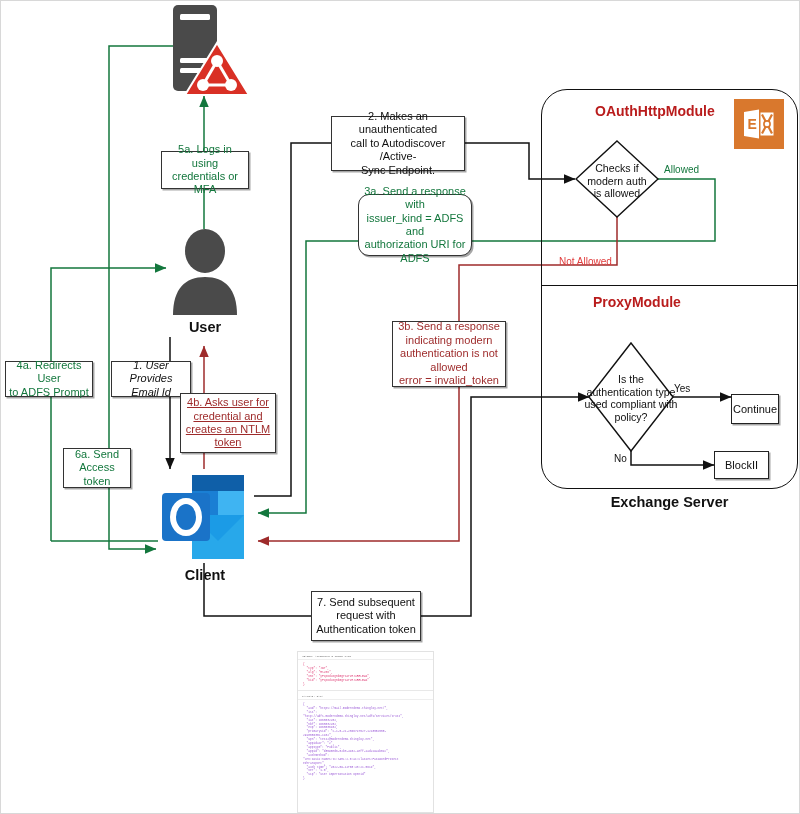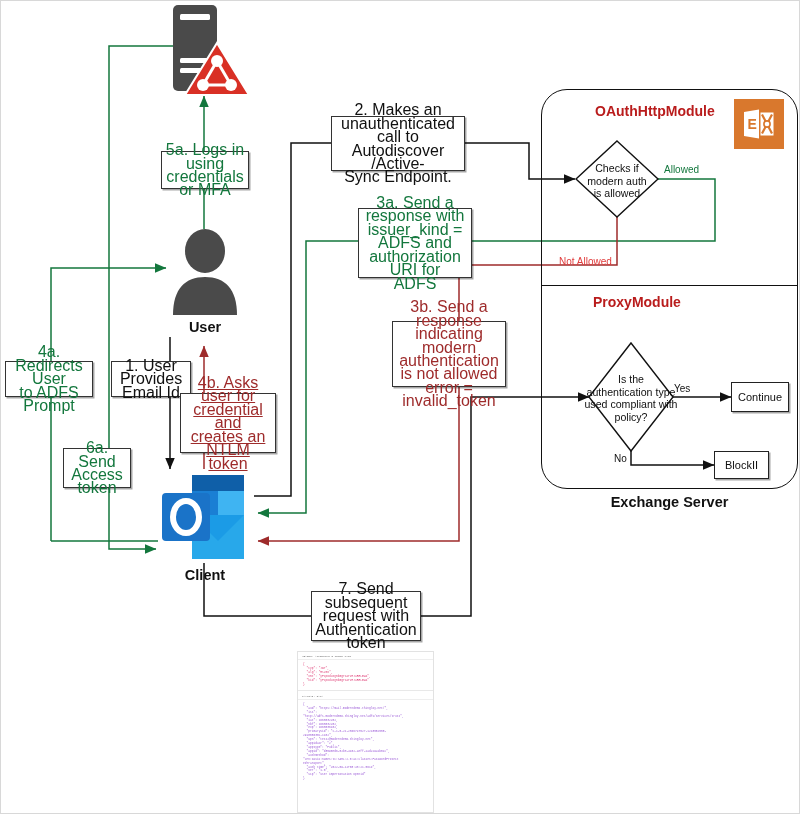--- a/index.html
+++ b/index.html
@@ -9,21 +9,21 @@
     position:relative;overflow:hidden;
     border:1px solid #d8d8d8;box-sizing:border-box;
   }
   #canvas{position:absolute;left:0;top:0;width:800px;height:814px;}
   svg.layer{position:absolute;left:0;top:0;width:800px;height:814px;pointer-events:none;}
 
   .nodebox{
     position:absolute;background:#ffffff;border:1.4px solid #333333;
     box-shadow:1.5px 1.5px 0 rgba(0,0,0,0.35);
     display:flex;align-items:center;justify-content:center;text-align:center;
-    font-size:16px;line-height:13.4px;box-sizing:border-box;padding:2px 3px;
+    font-size:11px;line-height:13.4px;box-sizing:border-box;padding:2px 3px;
   }
   .green-text{color:#13773d;}
   .red-text{color:#9e2b2b;}
   .black-text{color:#101010;}
 
   .plainbox{
     position:absolute;background:#ffffff;border:1.4px solid #222;
     box-shadow:1.5px 1.5px 0 rgba(0,0,0,0.35);
     display:flex;align-items:center;justify-content:center;text-align:center;
     font-size:11px;color:#101010;box-sizing:border-box;
@@ -169,21 +169,21 @@
 
   <div class="diamond-text" style="left:574px;top:372px;width:112px;">
     <div>Is the</div>
     <div>authentication type</div>
     <div>used compliant with</div>
     <div>policy?</div>
   </div>
   <div class="edgelabel" style="left:673px;top:382px;color:#111;">Yes</div>
   <div class="edgelabel" style="left:613px;top:452px;color:#111;">No</div>
 
-  <div class="plainbox" style="left:730px;top:381px;width:58px;height:30px;">Continue</div>
+  <div class="plainbox" style="left:730px;top:393px;width:48px;height:30px;">Continue</div>
   <div class="plainbox" style="left:713px;top:450px;width:55px;height:28px;">BlockII</div>
 
   <div id="adfs-icon">
     <svg width="92" height="96" viewBox="0 0 92 96">
       <rect x="14" y="2" width="44" height="86" rx="5" fill="#4a4a4a"></rect>
       <rect x="21" y="11" width="30" height="6" rx="1.5" fill="#ffffff"></rect>
       <rect x="21" y="55" width="30" height="5" rx="1.5" fill="#ffffff"></rect>
       <rect x="21" y="65" width="30" height="5" rx="1.5" fill="#ffffff"></rect>
       <polygon points="58,40 90,92 26,92" fill="#d93025" stroke="#ffffff" stroke-width="2"></polygon>
       <circle cx="58" cy="58" r="6" fill="#ffffff"></circle>
@@ -211,36 +211,36 @@
       <rect x="34" y="44" width="26" height="24" fill="#1668b8"></rect>
       <rect x="60" y="44" width="26" height="24" fill="#28a0e8"></rect>
       <path d="M34,44 L86,44 L86,88 L34,88 Z" fill="#28a8ea"></path>
       <path d="M34,44 L60,70 L86,44 Z" fill="#1b9be6"></path>
       <rect x="4" y="22" width="48" height="48" rx="4" fill="#1a73c8"></rect>
       <ellipse cx="28" cy="46" rx="13" ry="16" fill="none" stroke="#ffffff" stroke-width="6"></ellipse>
     </svg>
   </div>
   <div class="caption" style="left:148px;top:566px;width:112px;">Client</div>
 
-  <div class="nodebox black-text" style="left:110px;top:360px;width:80px;height:36px;">
+  <div class="nodebox black-text" style="left:110px;top:360px;width:80px;height:36px;font-style:italic;">
     <div>
       <div>1. User Provides</div>
       <div>Email Id</div>
     </div>
   </div>
 
   <div class="nodebox black-text" style="left:330px;top:115px;width:134px;height:55px;">
     <div>
       <div>2. Makes an unauthenticated</div>
       <div>call to Autodiscover /Active-</div>
       <div>Sync Endpoint.</div>
     </div>
   </div>
 
-  <div class="nodebox green-text" style="left:357px;top:207px;width:114px;height:70px;">
+  <div class="nodebox green-text" style="left:357px;top:193px;width:114px;height:62px;border-radius:11px;">
     <div>
       <div>3a. Send a response with</div>
       <div>issuer_kind = ADFS and</div>
       <div>authorization URI for</div>
       <div>ADFS</div>
     </div>
   </div>
 
   <div class="nodebox red-text" style="left:391px;top:320px;width:114px;height:66px;">
     <div>

